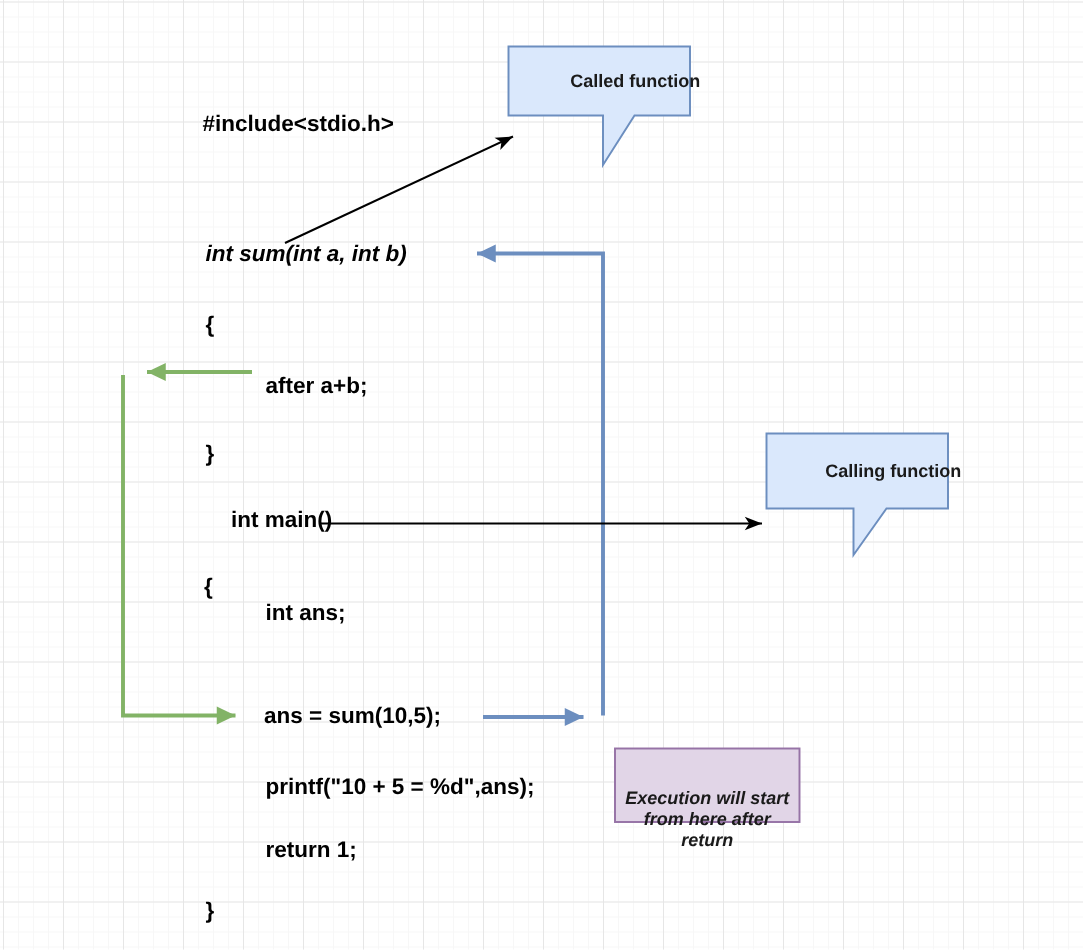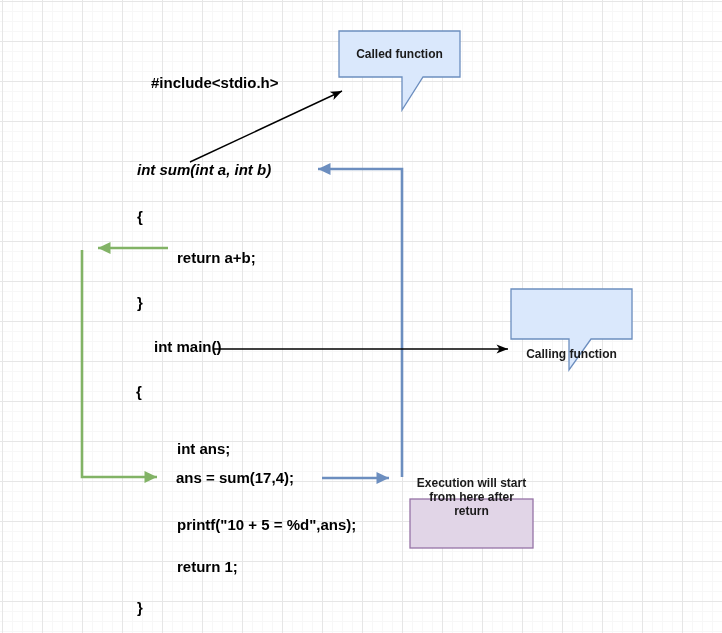--- a/index.html
+++ b/index.html
@@ -20,21 +20,21 @@
     position: absolute;
     font: bold 15px "Liberation Sans", sans-serif;
     color: #000000;
     line-height: 18px;
     white-space: nowrap;
   }
   .callout-label {
     position: absolute;
     display: flex; align-items: center; justify-content: center;
     font: bold 12px "Liberation Sans", sans-serif;
-    color: #1a1a1a; text-align: center;
+    color: #1a1a1a; text-align: center; padding-left: 24px;
   }
   .note-label {
     position: absolute;
     display: flex; align-items: center; justify-content: center;
     font: bold 12px "Liberation Sans", sans-serif;
     line-height: 14px;
     color: #1a1a1a; text-align: center;
     padding: 0 2px; box-sizing: border-box;
   }
 </style>
@@ -62,29 +62,29 @@
 
   <path d="M190,162 L342,91" fill="none" stroke-width="1.4" marker-end="url(#head-black)" stroke="#000000"></path>
   <path d="M214,349 L508,349" fill="none" stroke-width="1.4" marker-end="url(#head-black)" stroke="#000000"></path>
 
   <path d="M339,31 L460,31 L460,77 L423,77 L402,110 L402,77 L339,77 Z" stroke-width="1.3" fill="#dae8fc" stroke="#6c8ebf"></path>
   <path d="M511,289 L632,289 L632,339 L591,339 L569,370 L569,339 L511,339 Z" stroke-width="1.3" fill="#dae8fc" stroke="#6c8ebf"></path>
 
   <rect x="410" y="499" width="123" height="49" stroke-width="1.3" fill="#e1d5e7" stroke="#9673a6"></rect>
 </svg>
 
-<div class="code-line" style="left:135px; top:74px;margin-left:16px;">#include&lt;stdio.h&gt;</div>
+<div class="code-line" style="left:135px; top:74px;">#include&lt;stdio.h&gt;</div>
 <div class="code-line" style="left:137px; top:161px;font-style:italic;">int sum(int a, int b)</div>
 <div class="code-line" style="left:137px; top:208px;">{</div>
-<div class="code-line" style="left:177px; top:249px;">return a+b;</div>
+<div class="code-line" style="left:177px; top:249px;">after a+b;</div>
 <div class="code-line" style="left:137px; top:294px;">}</div>
 <div class="code-line" style="left:154px; top:338px;">int main()</div>
 <div class="code-line" style="left:136px; top:383px;">{</div>
-<div class="code-line" style="left:177px; top:440px;">int ans;</div>
-<div class="code-line" style="left:176px; top:469px;">ans = sum(17,4);</div>
+<div class="code-line" style="left:177px; top:400px;">int ans;</div>
+<div class="code-line" style="left:176px; top:469px;">ans = sum(10,5);</div>
 <div class="code-line" style="left:177px; top:516px;">printf("10 + 5 = %d",ans);</div>
 <div class="code-line" style="left:177px; top:558px;">return 1;</div>
 <div class="code-line" style="left:137px; top:599px;">}</div>
 
 <div class="callout-label" style="left:339px; top:31px; width:121px; height:46px;">Called function</div>
-<div class="callout-label" style="left:511px; top:289px; width:121px; height:50px;margin-top:40px;">Calling function</div>
+<div class="callout-label" style="left:511px; top:289px; width:121px; height:50px;">Calling function</div>
 
-<div class="note-label" style="left:410px; top:472px; width:123px; height:49px;">Execution will start from here after return</div>
+<div class="note-label" style="left:410px; top:521px; width:123px; height:49px;font-style:italic;">Execution will start from here after return</div>
 
 </body></html>

